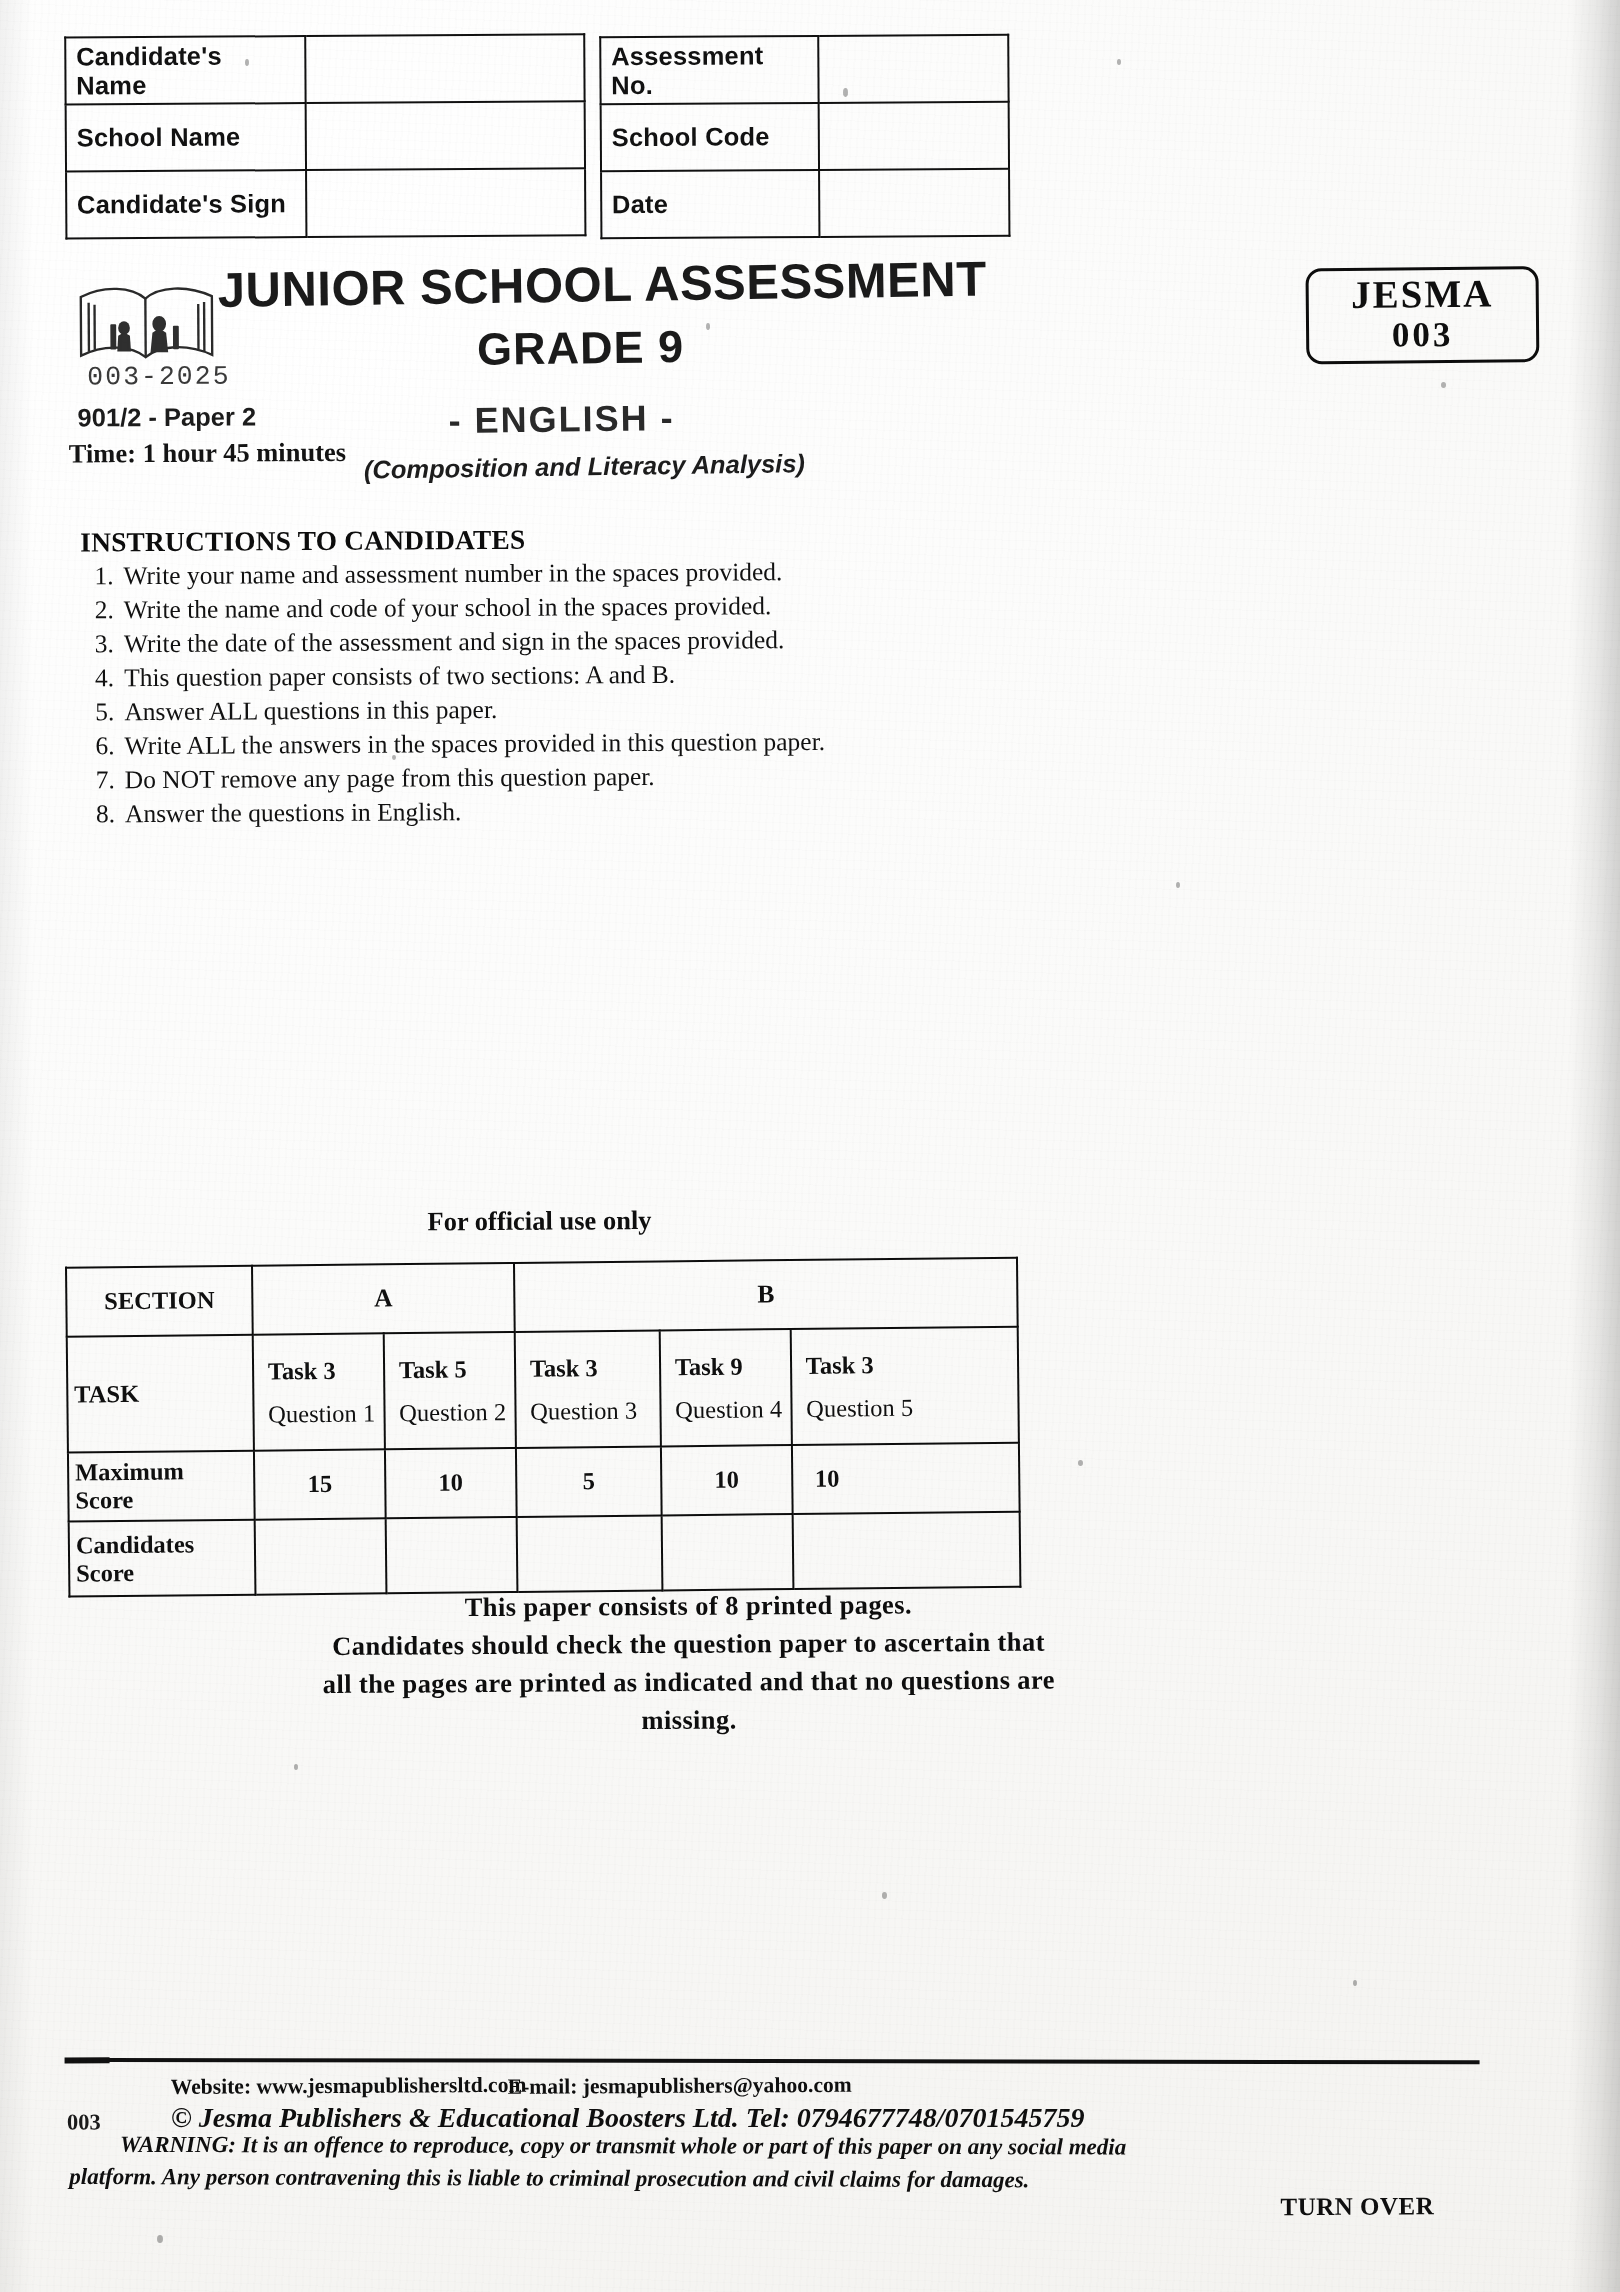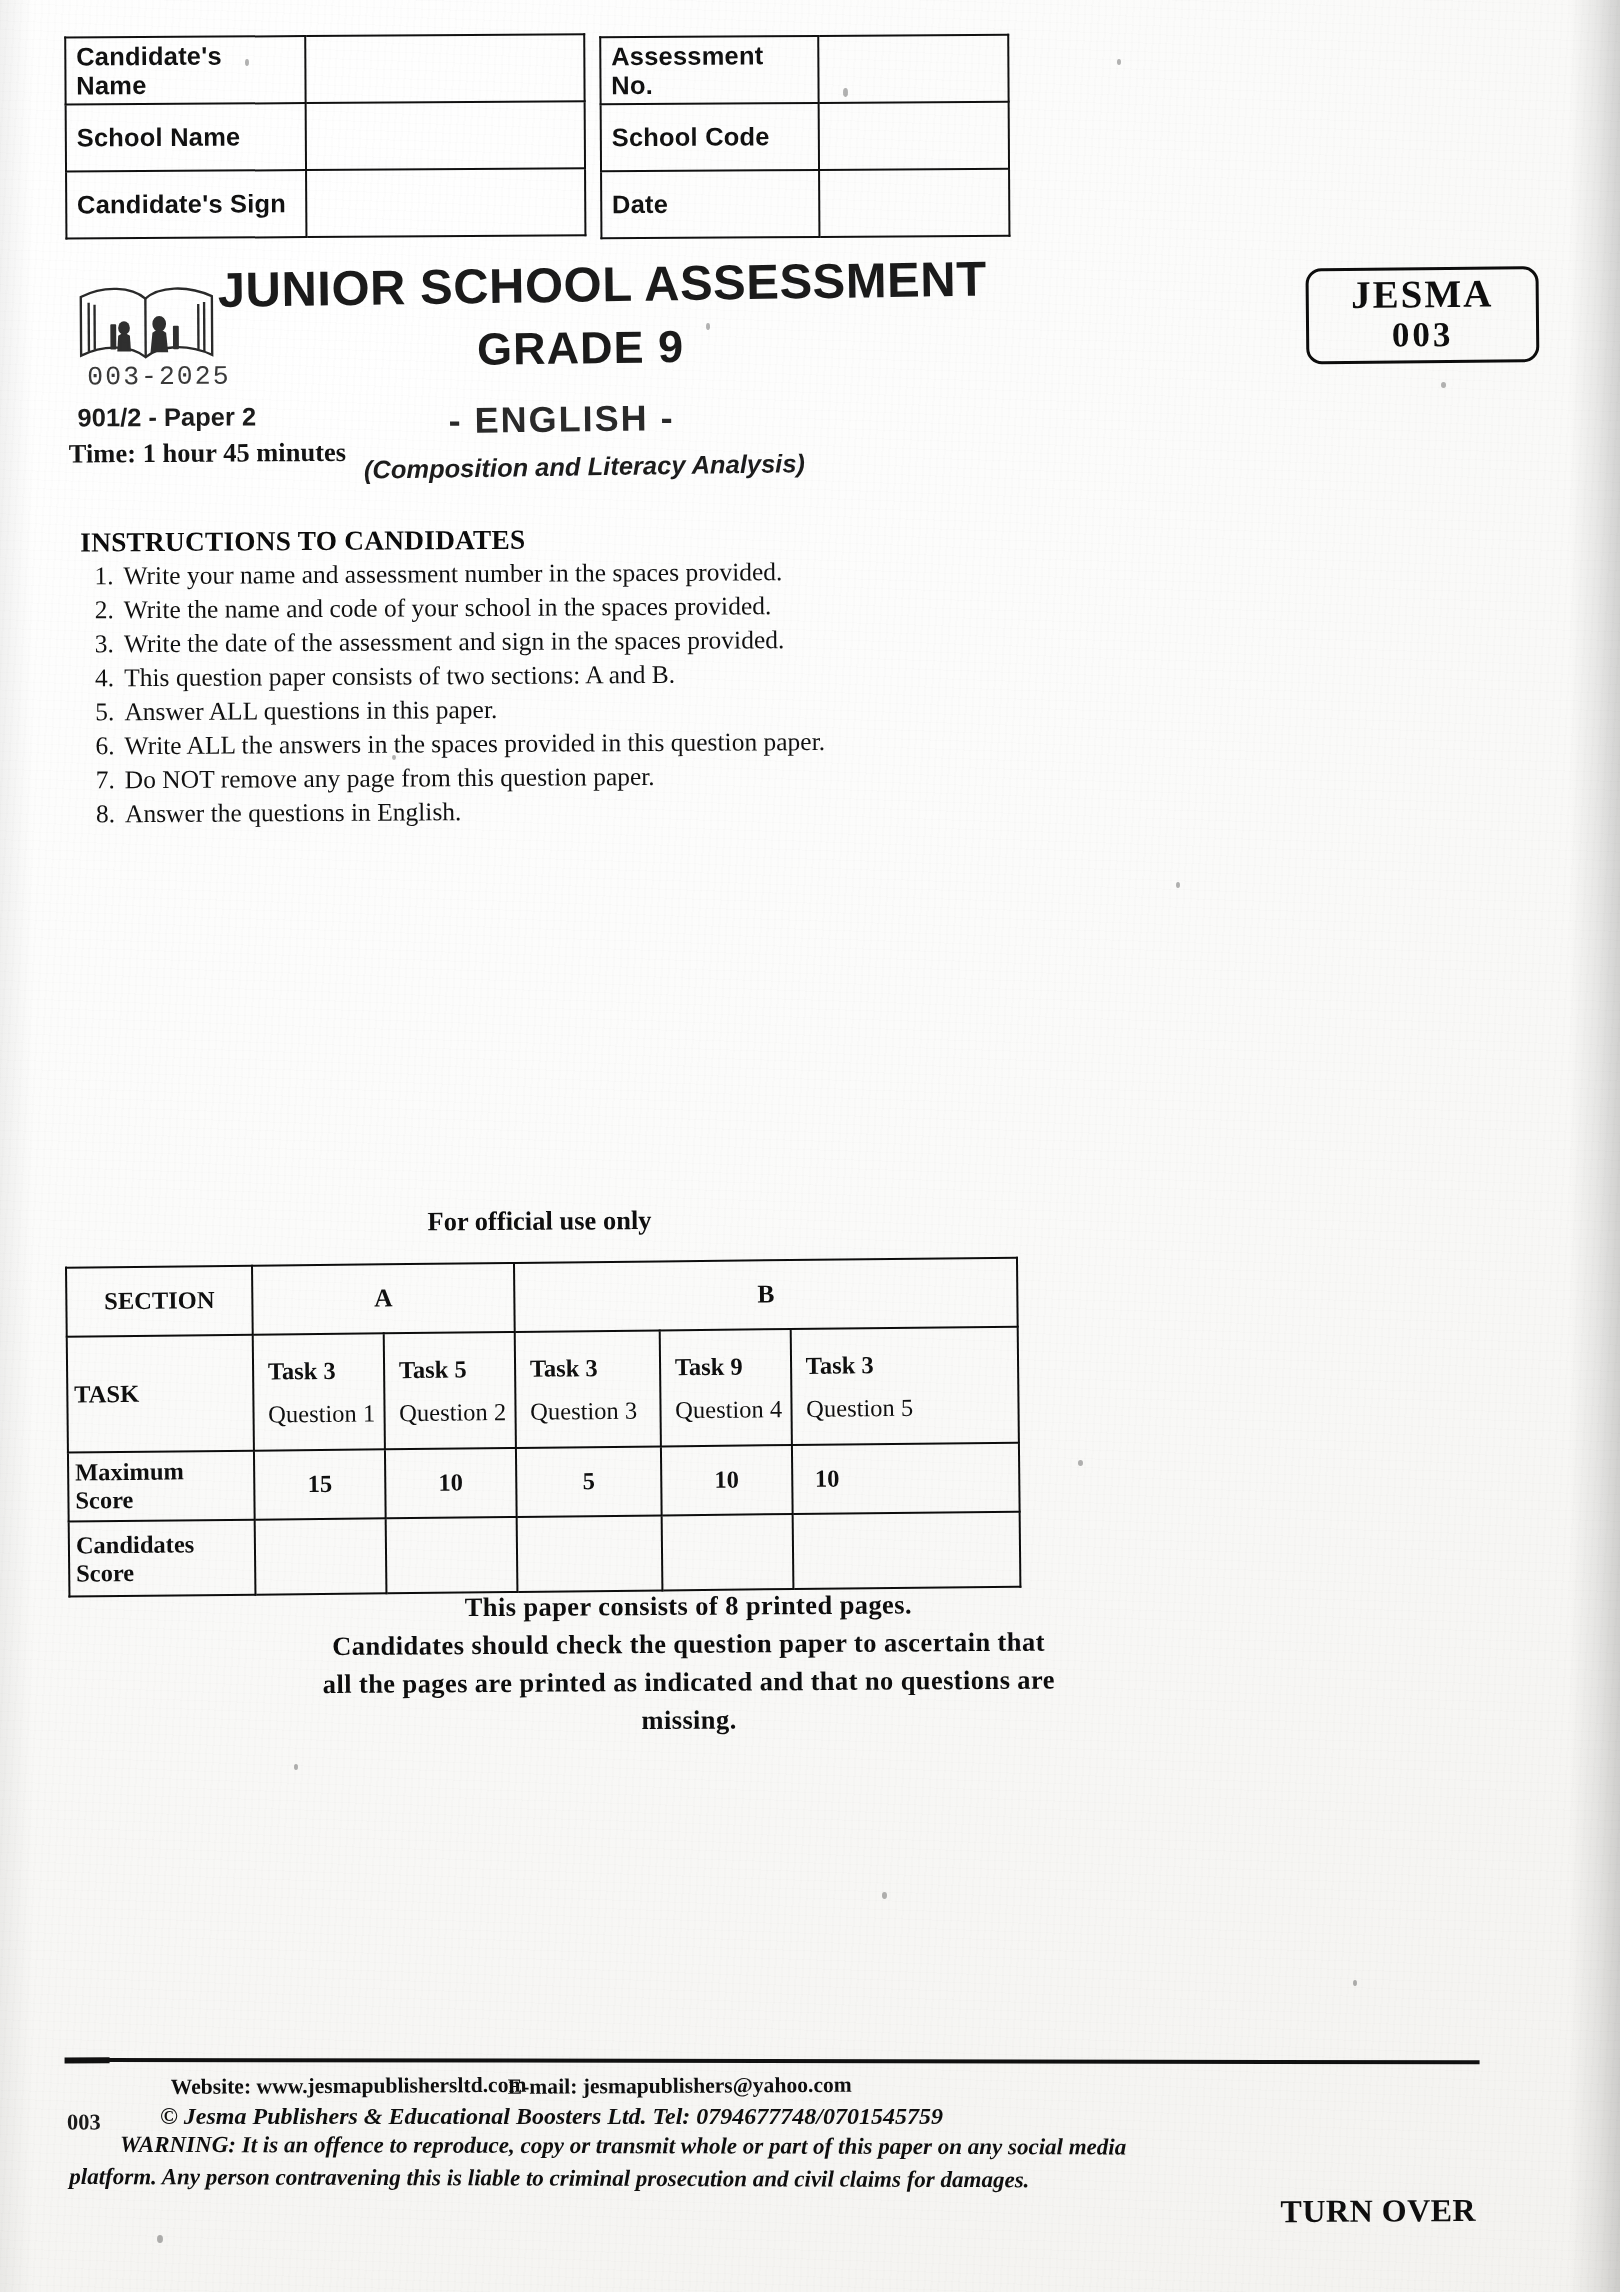--- a/index.html
+++ b/index.html
@@ -345,26 +345,26 @@
     position: absolute;
     left: 502px;
     top: 23.5px;
     font-family: "Liberation Serif", serif;
     font-weight: 700;
     font-size: 21.6px;
     color: #0f0f0f;
   }
   .footer-copy {
     position: absolute;
-    left: 154px;
+    left: 165px;
     top: 52px;
     font-family: "Liberation Serif", serif;
     font-style: italic;
     font-weight: 700;
-    font-size: 24px;
+    font-size: 28px;
     color: #0f0f0f;
     transform: rotate(0.35deg);
   }
   .footer-warn1 {
     position: absolute;
     left: 114px;
     top: 83px;
     font-family: "Liberation Serif", serif;
     font-style: italic;
     font-weight: 700;
@@ -382,21 +382,21 @@
     font-size: 23px;
     color: #0f0f0f;
     transform: rotate(0.55deg);
   }
   .footer-turn {
     position: absolute;
     left: 1274px;
     top: 147px;
     font-family: "Liberation Serif", serif;
     font-weight: 700;
-    font-size: 32px;
+    font-size: 25px;
     letter-spacing: 0.5px;
     color: #0f0f0f;
   }
   .warn-lbl { font-weight: 700; }
 
   
   .speck { position: absolute; background: rgba(40,40,40,.35); border-radius: 50%; }
 </style>
 </head>
 <body>

